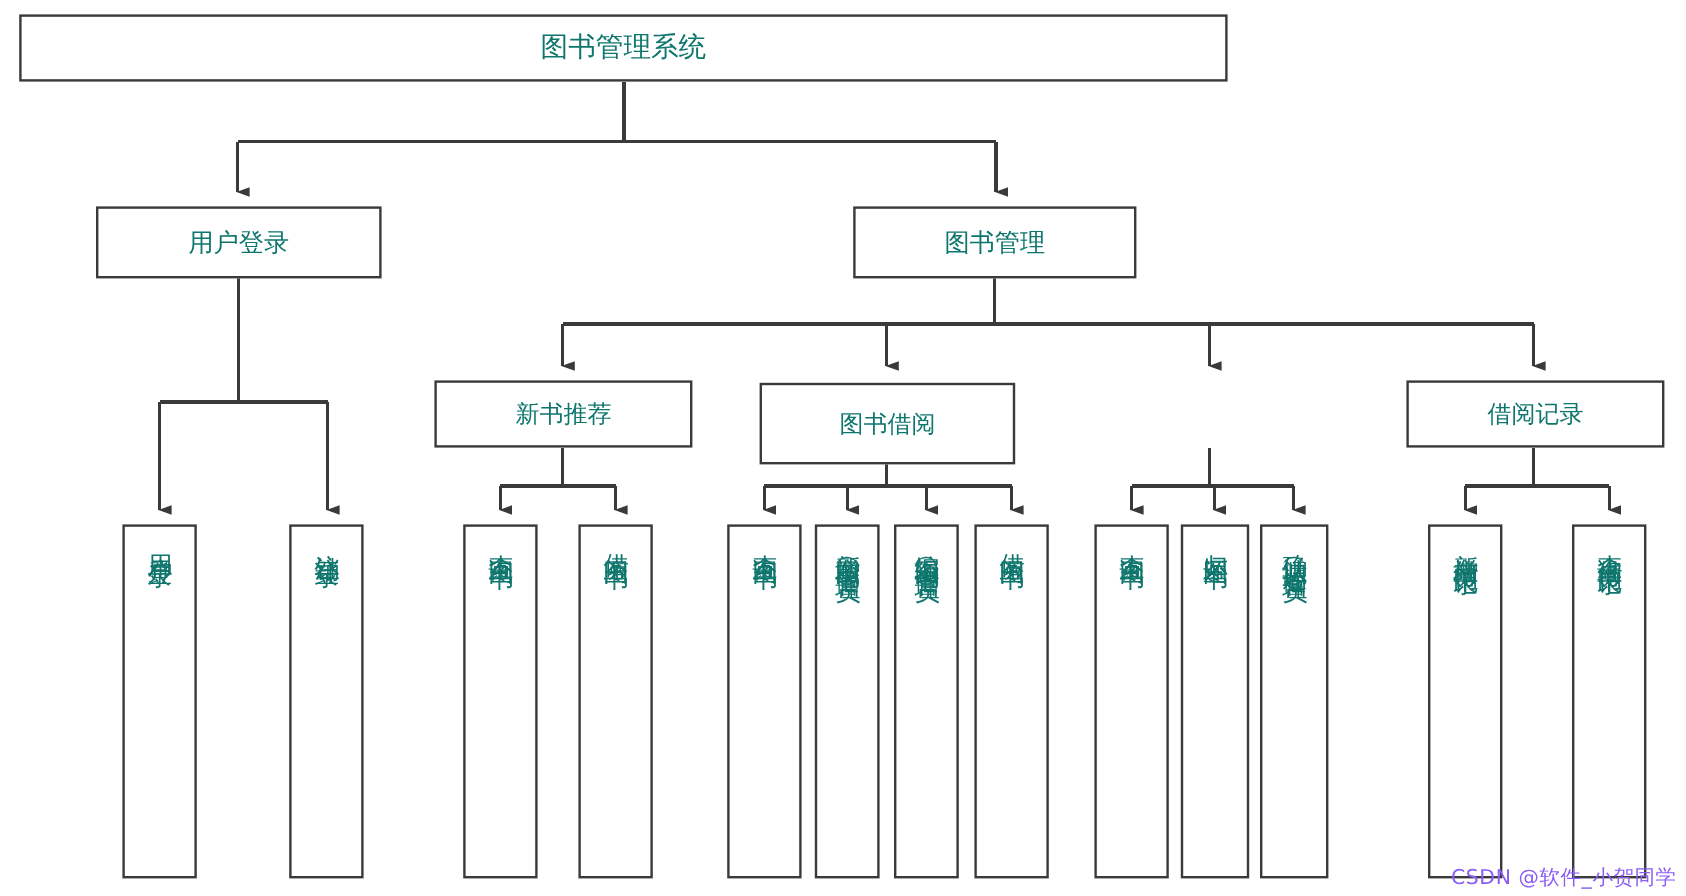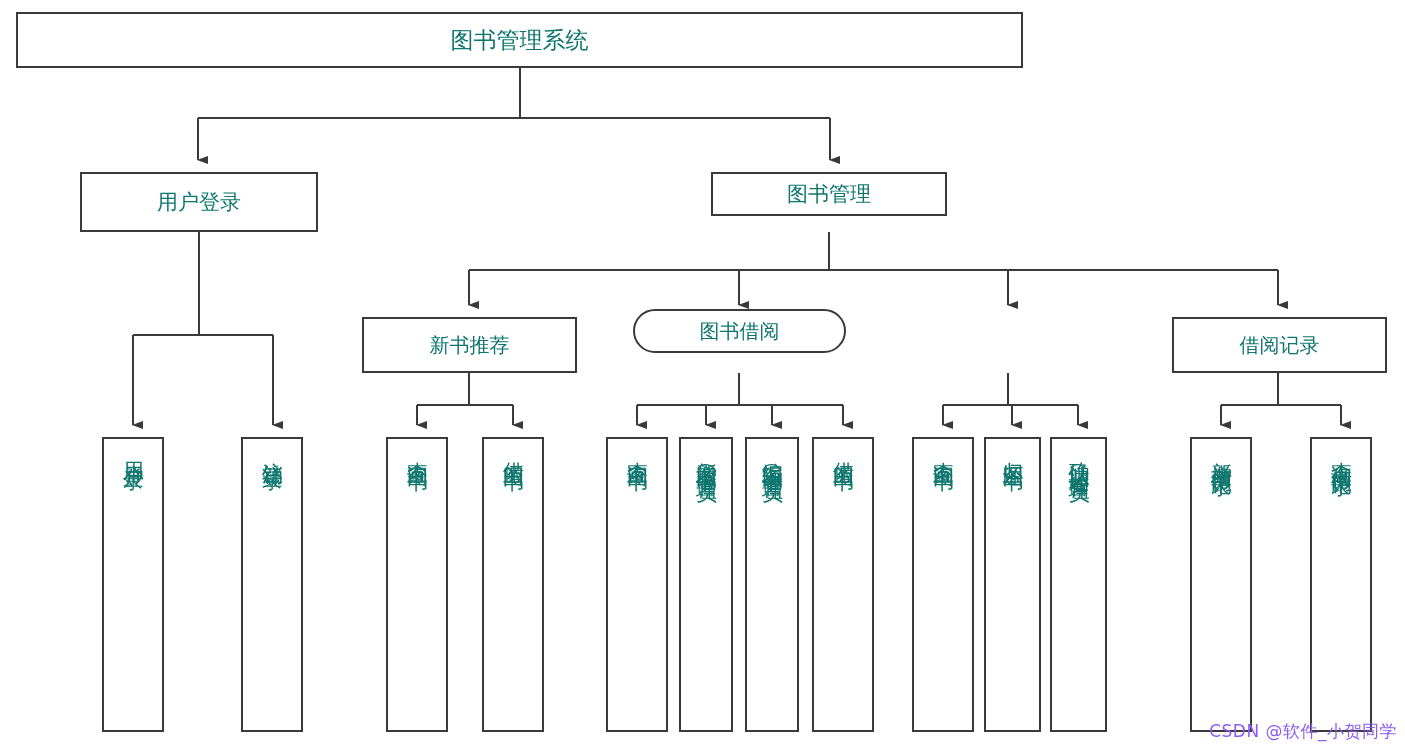--- a/index.html
+++ b/index.html
@@ -129,28 +129,28 @@
     </g>
   </svg>
 
   <div class="node h-root" style="left:16px; top:12px; width:1007px; height:56px;">
     <span class="label">图书管理系统</span>
   </div>
 
   <div class="node h-mid" style="left:80px; top:172px; width:238px; height:60px;">
     <span class="label">用户登录</span>
   </div>
-  <div class="node h-mid" style="left:711px; top:172px; width:236px; height:44px;">
+  <div class="node h-mid" style="left:711px; top:172px; width:236px; height:60px;">
     <span class="label">图书管理</span>
   </div>
 
   <div class="node h-sub" style="left:362px; top:317px; width:215px; height:56px;">
     <span class="label">新书推荐</span>
   </div>
-  <div class="node h-sub" style="left:633px; top:309px; width:213px; height:44px;border-radius:23px;">
+  <div class="node h-sub" style="left:633px; top:319px; width:213px; height:68px;">
     <span class="label">图书借阅</span>
   </div>
   <div class="node h-sub" style="left:1172px; top:317px; width:215px; height:56px;">
     <span class="label">借阅记录</span>
   </div>
 
   <div class="node v-leaf short" style="left:102px; top:437px; width:62px; height:295px;">
     <span class="label">用户登录</span>
   </div>
   <div class="node v-leaf short" style="left:241px; top:437px; width:62px; height:295px;">

